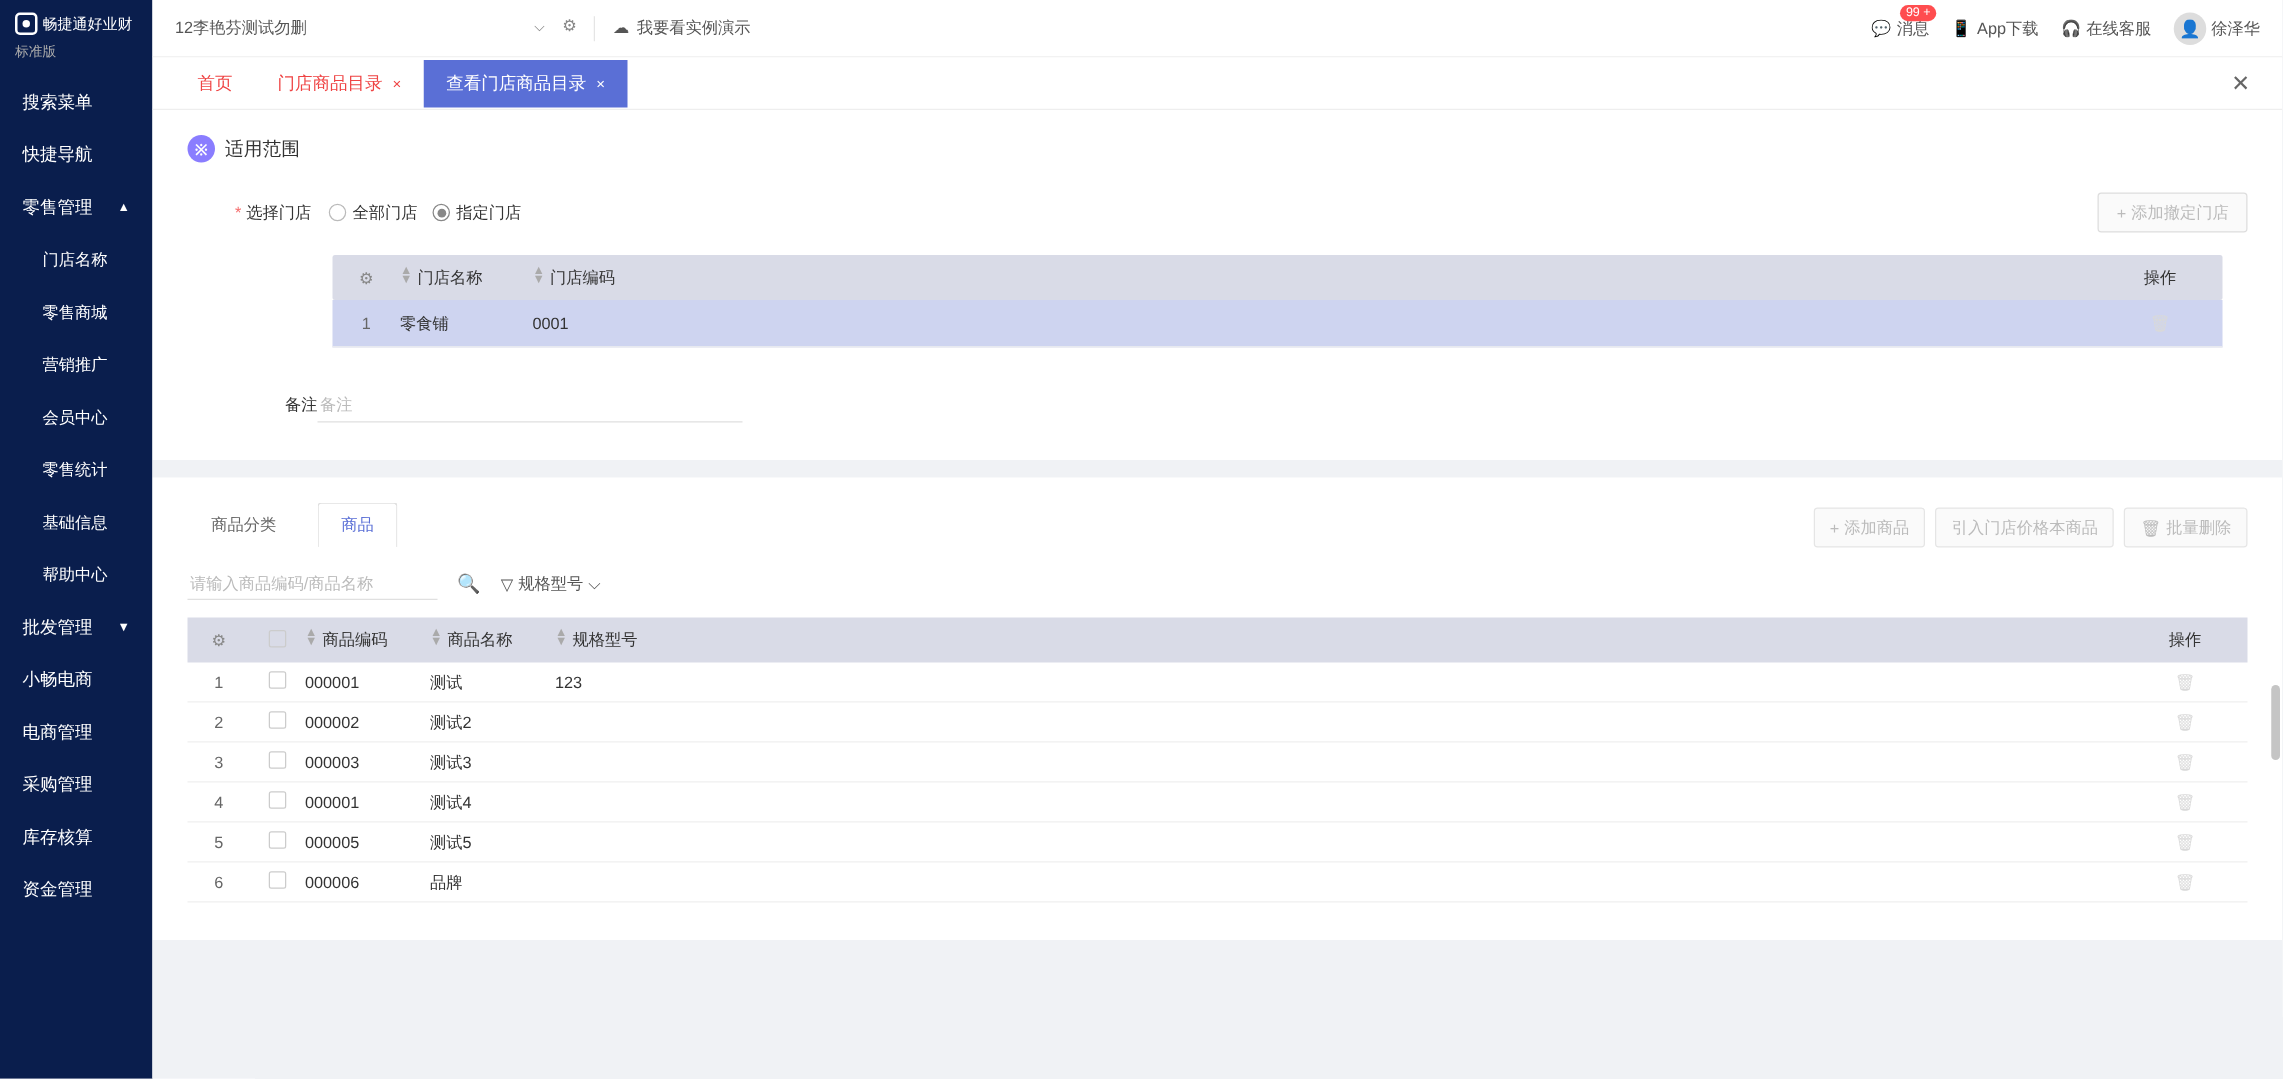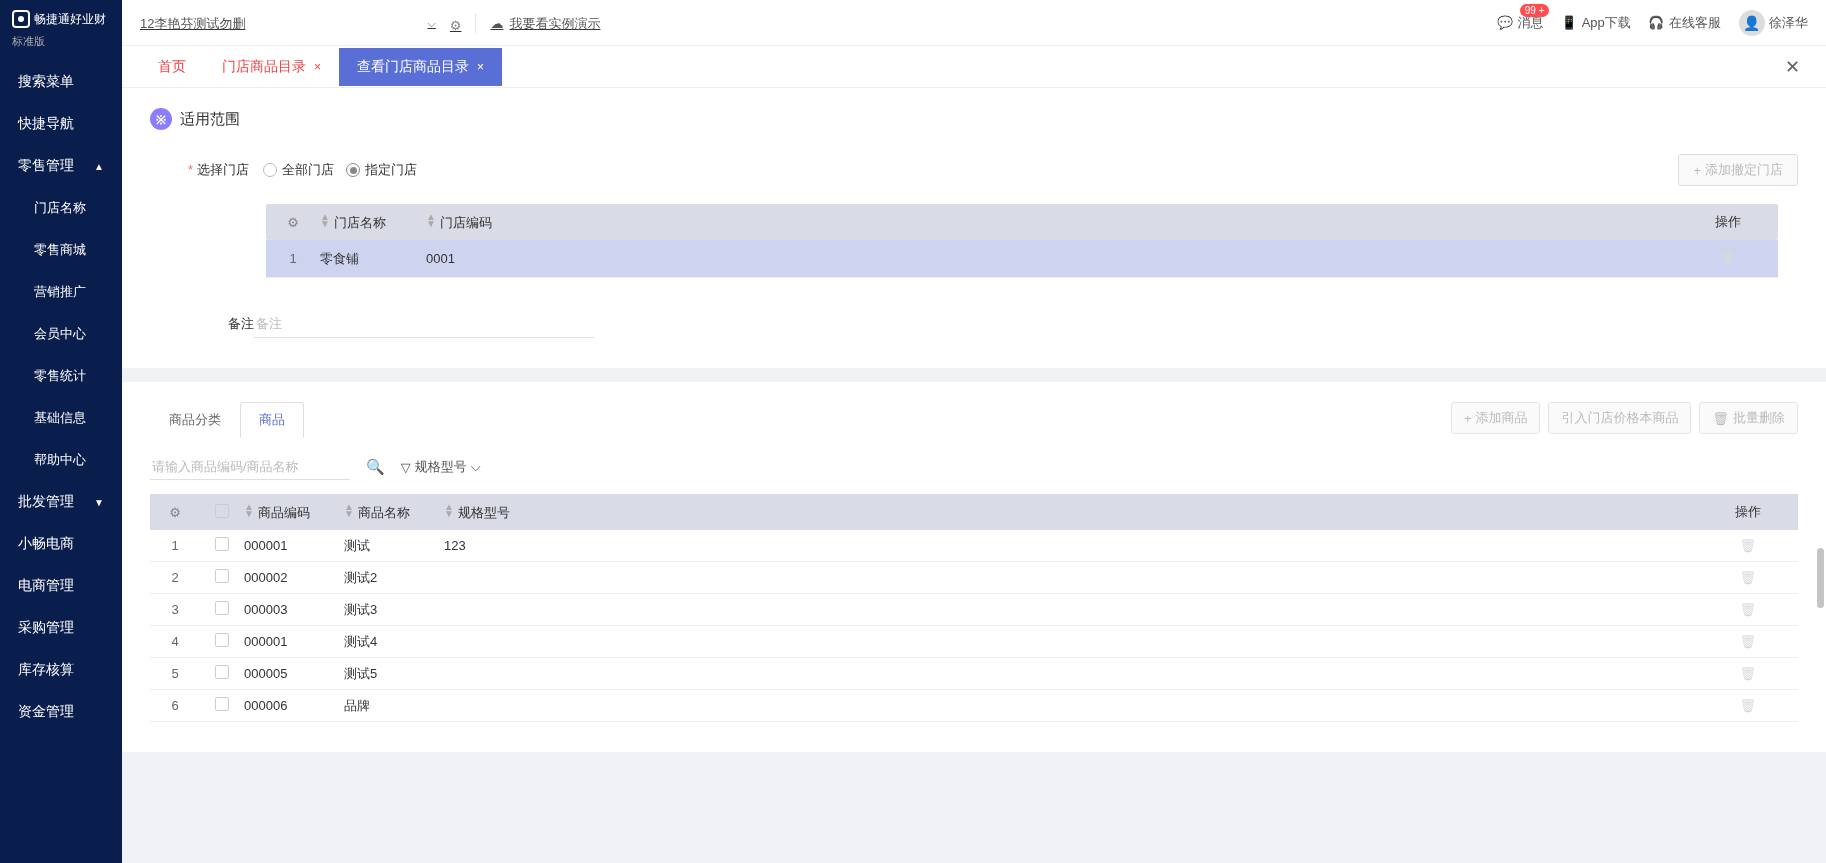--- a/index.html
+++ b/index.html
@@ -16,21 +16,21 @@
     .nav { flex: 1; overflow-y: auto; }
     .nav-item { padding: 12px 18px; font-size: 14px; cursor: pointer; display: flex; align-items: center; justify-content: space-between; }
     .nav-item.sub { padding-left: 34px; font-size: 13px; }
     .caret { font-size: 10px; }
     
     
     .main { flex: 1; display: flex; flex-direction: column; background: #fff; overflow: hidden; }
     
     
     .topbar { height: 46px; display: flex; align-items: center; padding: 0 18px; border-bottom: 1px solid #eee; gap: 18px; background: #fff; }
-    .topbar-left { display: flex; align-items: flex-end; gap: 14px; text-decoration: underline; }
+    .topbar-left { display: flex; align-items: flex-start; gap: 14px; }
     .org-select { display: flex; align-items: center; gap: 6px; color: #555; cursor: pointer; }
     .chev-down { font-size: 11px; color: #888; }
     .gear-sm { color: #888; cursor: pointer; }
     .divider-v { width: 1px; height: 20px; background: #e5e5e5; }
     .demo-link { display: flex; align-items: center; gap: 6px; color: #555; cursor: pointer; }
     .topbar-right { margin-left: auto; display: flex; align-items: center; gap: 18px; }
     .tb-item { display: flex; align-items: center; gap: 4px; color: #555; cursor: pointer; position: relative; }
     .badge { position: absolute; top: -10px; right: -6px; background: #ff4d4f; color: #fff; font-size: 10px; padding: 1px 5px; border-radius: 8px; }
     .avatar { width: 26px; height: 26px; background: #ddd; border-radius: 50%; display: flex; align-items: center; justify-content: center; color: #999; font-size: 14px; }
     
@@ -73,21 +73,21 @@
     .sort-ic span { display:block; }
     .chk { width: 14px; height: 14px; border: 1px solid #ccc; border-radius: 2px; display: inline-block; }
     .trash { color: #bbb; cursor: pointer; }
     .trash.dis { color: #d9d9d9; }
     
     .remark-row { display: flex; align-items: center; margin-left: 78px; margin-right: 20px; margin-top: 32px; }
     .remark-input { flex: 0 0 340px; border: none; border-bottom: 1px solid #e0e0e0; padding: 6px 2px; font-size: 13px; outline: none; }
     .remark-input::placeholder { color: #bbb; }
     
     
-    .tabs2 { display: flex; gap: 0; margin-bottom: 16px; align-items: flex-start; }
+    .tabs2 { display: flex; gap: 14px; margin-bottom: 16px; align-items: flex-end; }
     .tab2 { padding: 8px 18px; font-size: 13px; cursor: pointer; color: #666; border: 1px solid transparent; }
     .tab2.active { color: #5a6fd6; border: 1px solid #e0e0e0; border-bottom: 1px solid #fff; border-radius: 3px 3px 0 0; }
     .tabs2-actions { margin-left: auto; display: flex; gap: 8px; }
     .btn-dis { padding: 6px 12px; border: 1px solid #e5e5e5; border-radius: 3px; background: #fafafa; color: #bbb; cursor: not-allowed; font-size: 13px; display: flex; align-items: center; gap: 4px; }
     
     .search-row { display: flex; align-items: center; gap: 16px; margin-bottom: 14px; }
     .search-input { width: 200px; border: none; border-bottom: 1px solid #e0e0e0; padding: 5px 2px; font-size: 13px; outline: none; }
     .search-input::placeholder { color: #bbb; }
     .search-ic { color: #5a6fd6; cursor: pointer; font-size: 15px; }
     .more-cond { display: flex; align-items: center; gap: 4px; color: #555; cursor: pointer; font-size: 13px; }

